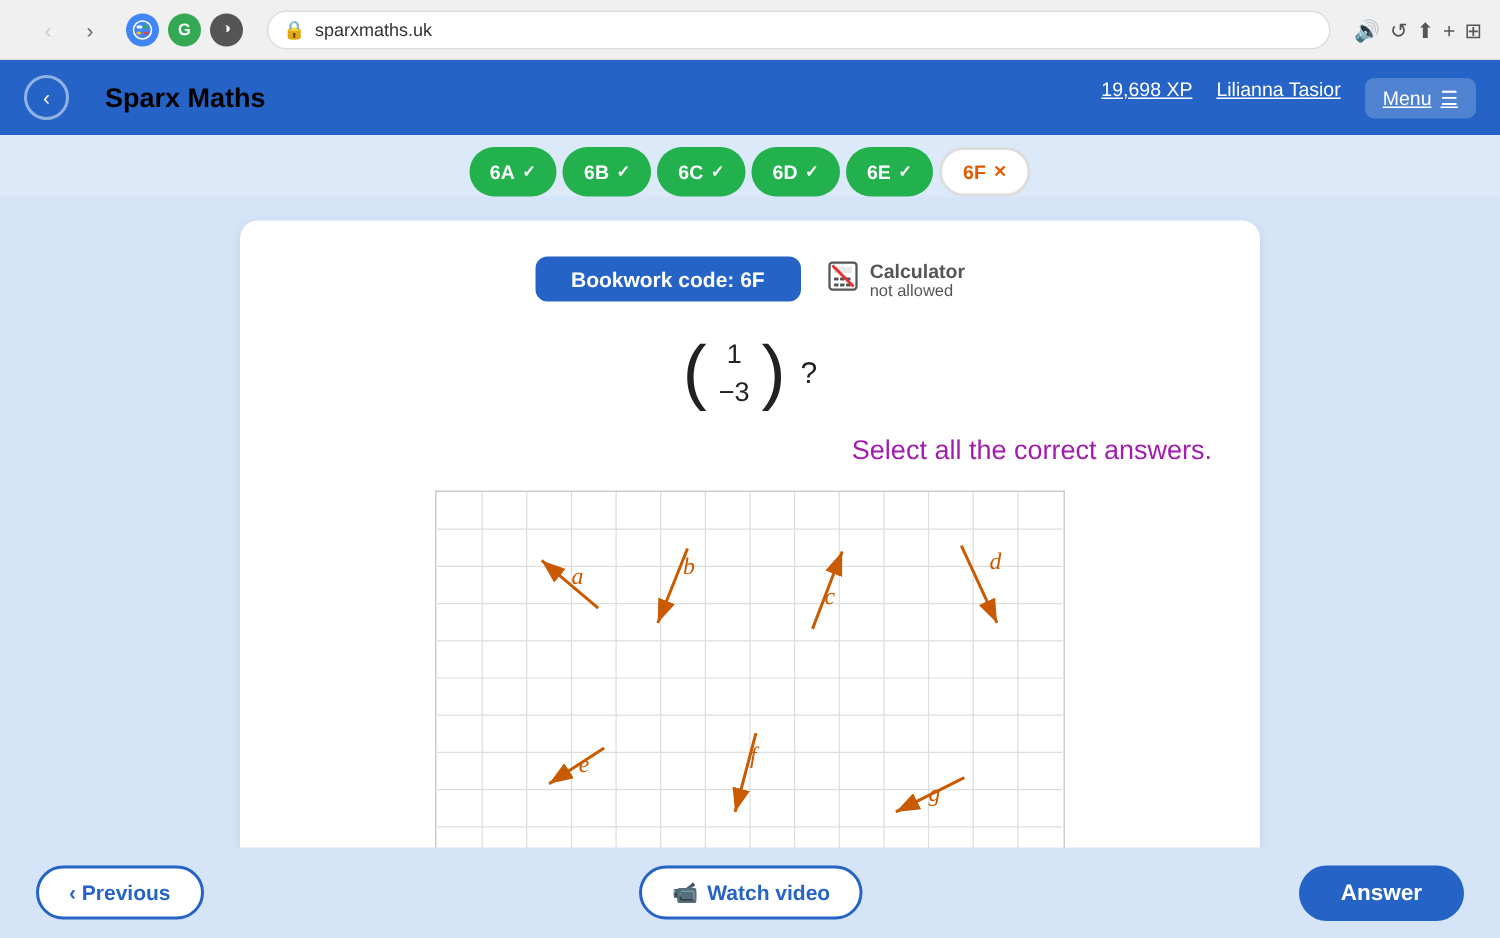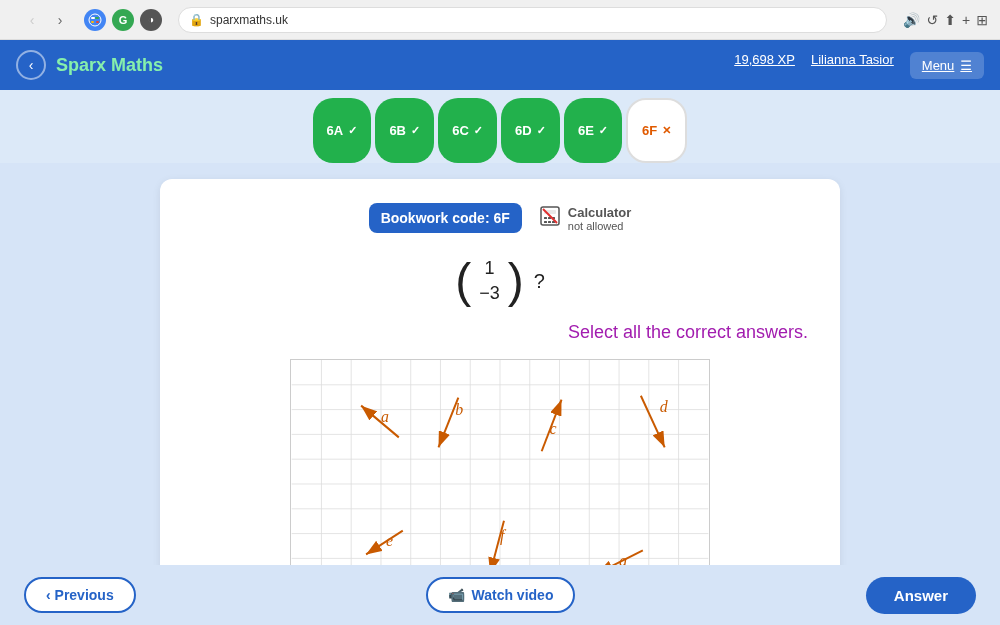--- a/index.html
+++ b/index.html
@@ -81,24 +81,24 @@
       width: 30px; height: 30px;
       border-radius: 50%;
       border: 2px solid rgba(255,255,255,0.5);
       display: flex; align-items: center; justify-content: center;
       cursor: pointer;
       color: white;
       font-size: 14px;
       background: transparent;
     }
     .logo {
-      margin-left: 10px;
+      margin-left: 24px;
       font-size: 18px;
       font-weight: 700;
-      color: #86efac;
+      color: #000000;
     }
     .header-right {
       margin-left: auto;
       display: flex;
       align-items: flex-start;
       gap: 16px;
       text-decoration: underline;
     }
     .xp-text {
       font-size: 13px;
@@ -121,21 +121,21 @@
 
     
     .tab-bar {
       background: #dce9f8;
       padding: 8px 0 0;
       display: flex;
       justify-content: center;
       gap: 4px;
     }
     .tab {
-      padding: 23px 14px;
+      padding: 7px 14px;
       border-radius: 20px;
       font-size: 13px;
       font-weight: 600;
       cursor: pointer;
       display: flex; align-items: center; gap: 5px; text-align: right;
     }
     .tab.completed {
       background: #22b14c;
       color: white;
     }
@@ -169,21 +169,21 @@
     .bookwork-row {
       display: flex;
       align-items: center;
       justify-content: center;
       gap: 16px;
       margin-bottom: 20px;
     }
     .bookwork-badge {
       background: #2563c7;
       color: white;
-      padding: 7px 12px;
+      padding: 7px 24px;
       border-radius: 8px;
       font-size: 14px;
       font-weight: 600;
     }
     .calculator-info {
       display: flex;
       align-items: center;
       gap: 6px;
       font-size: 13px;
       color: #555;

